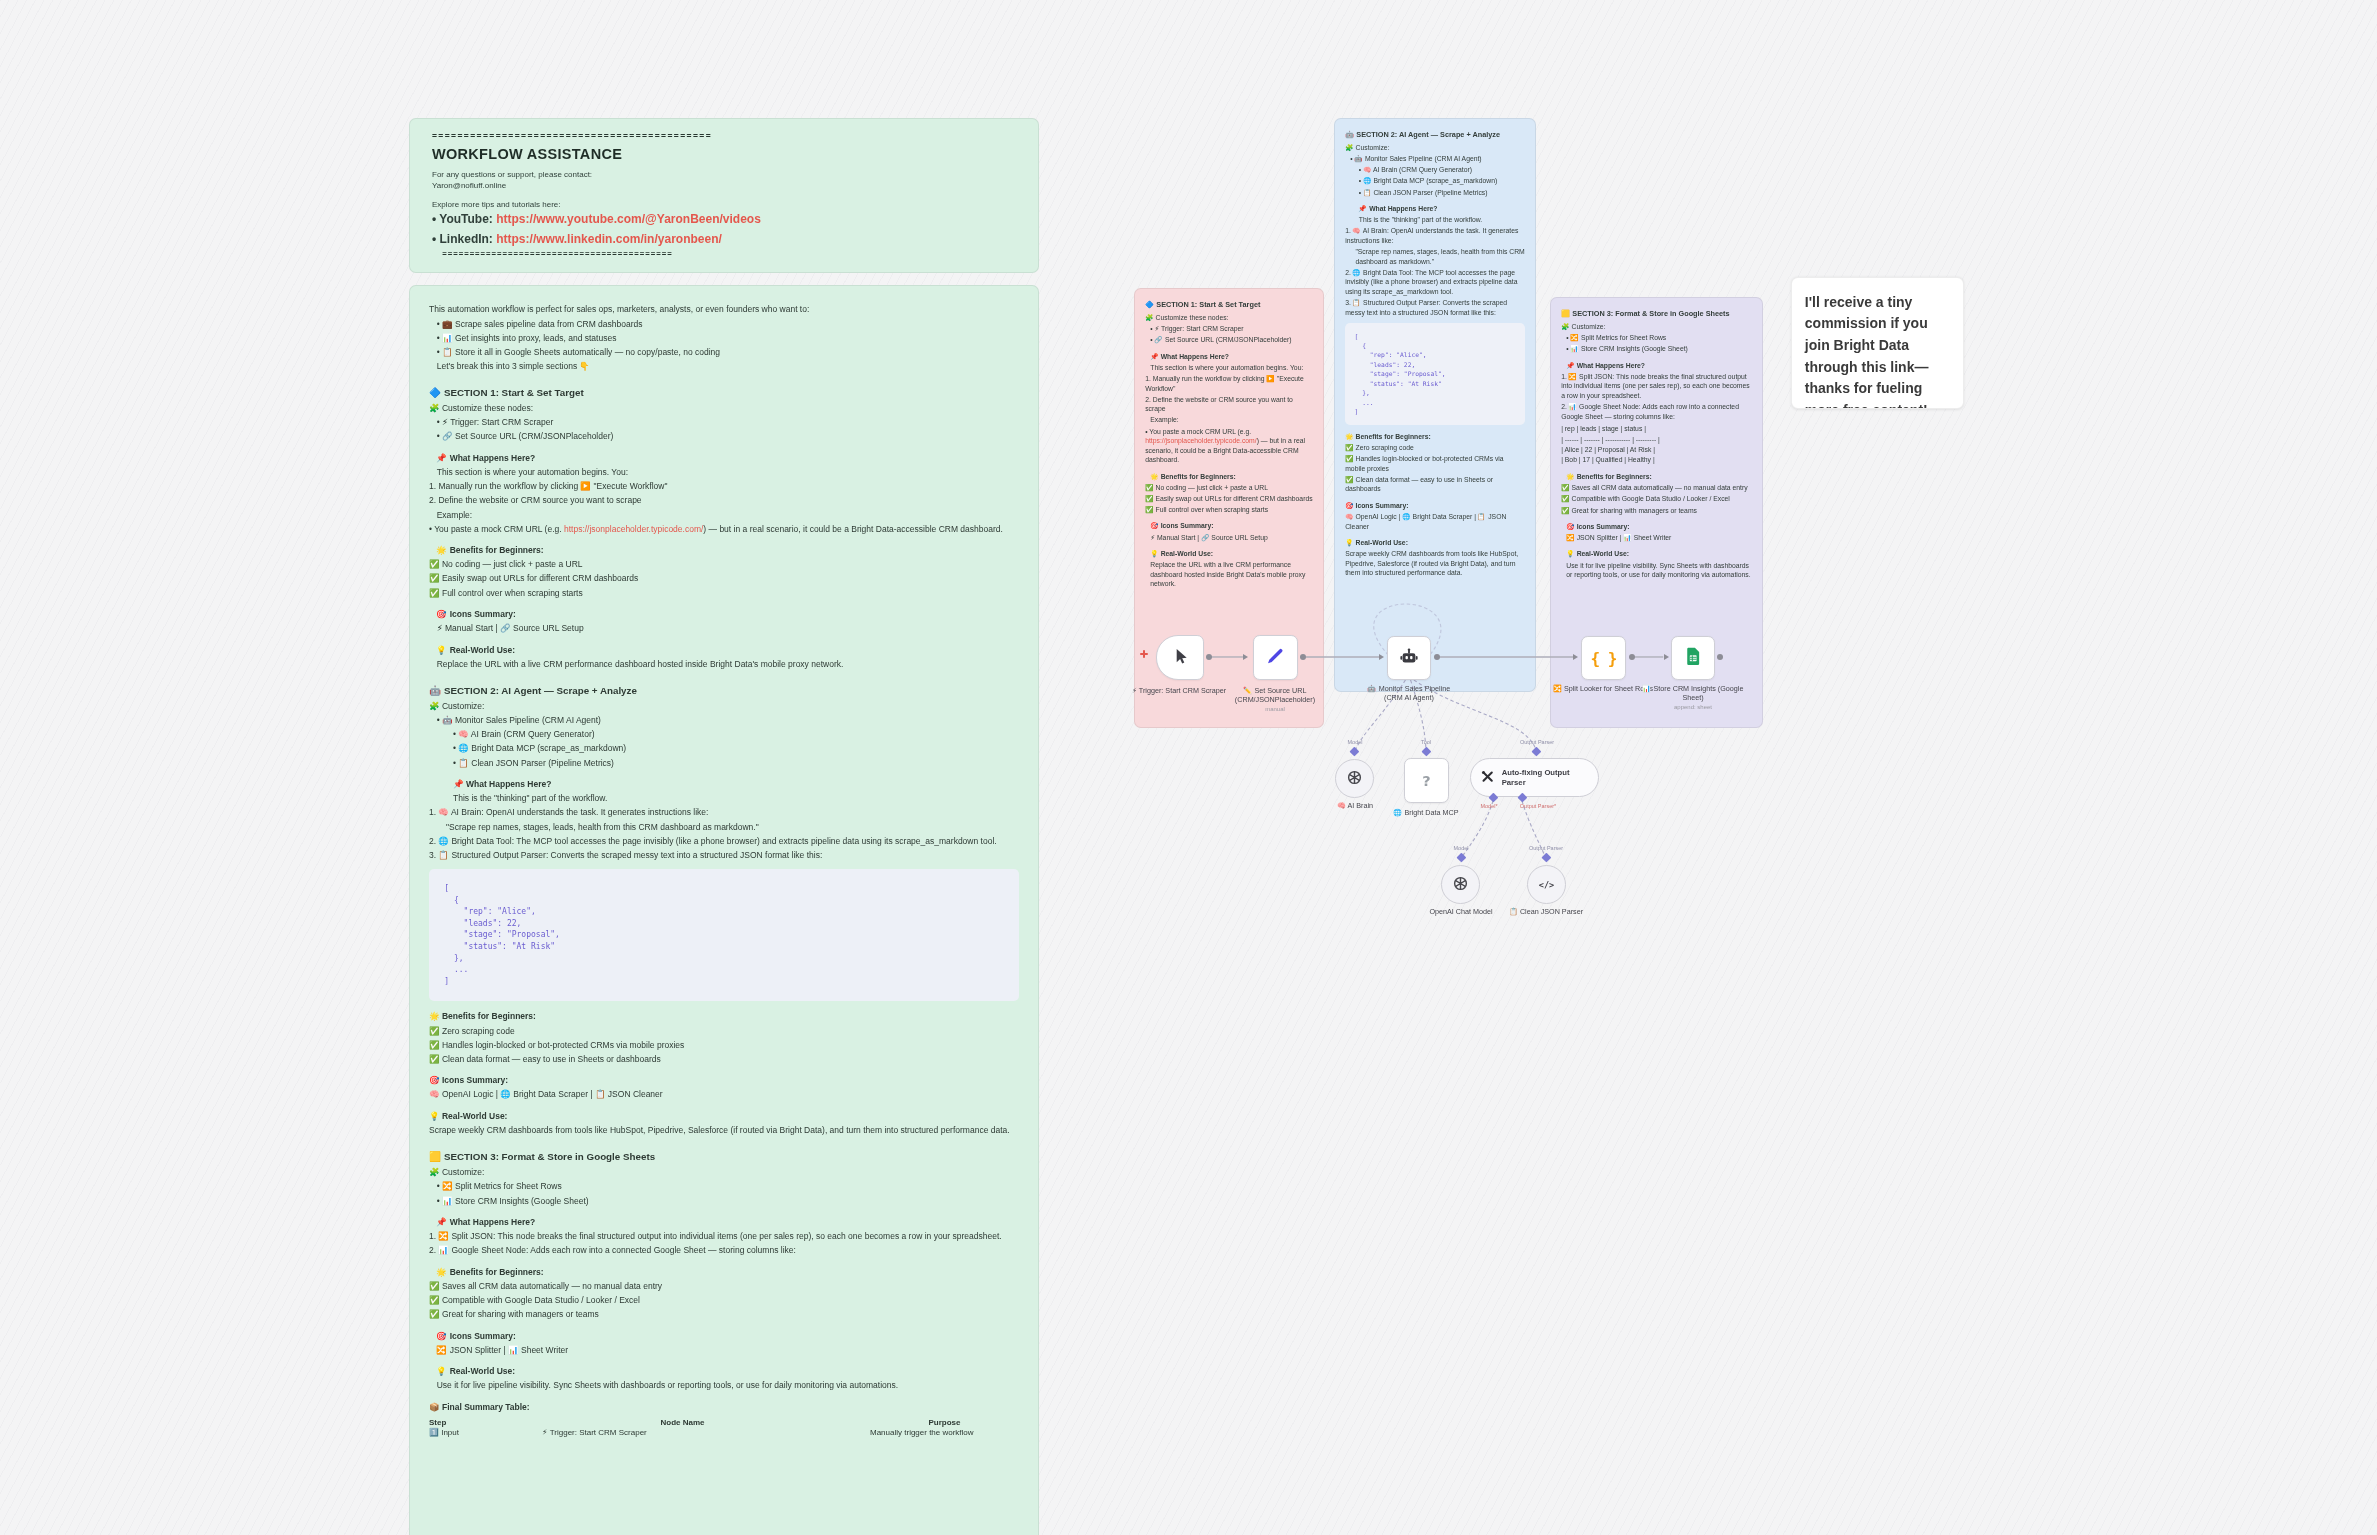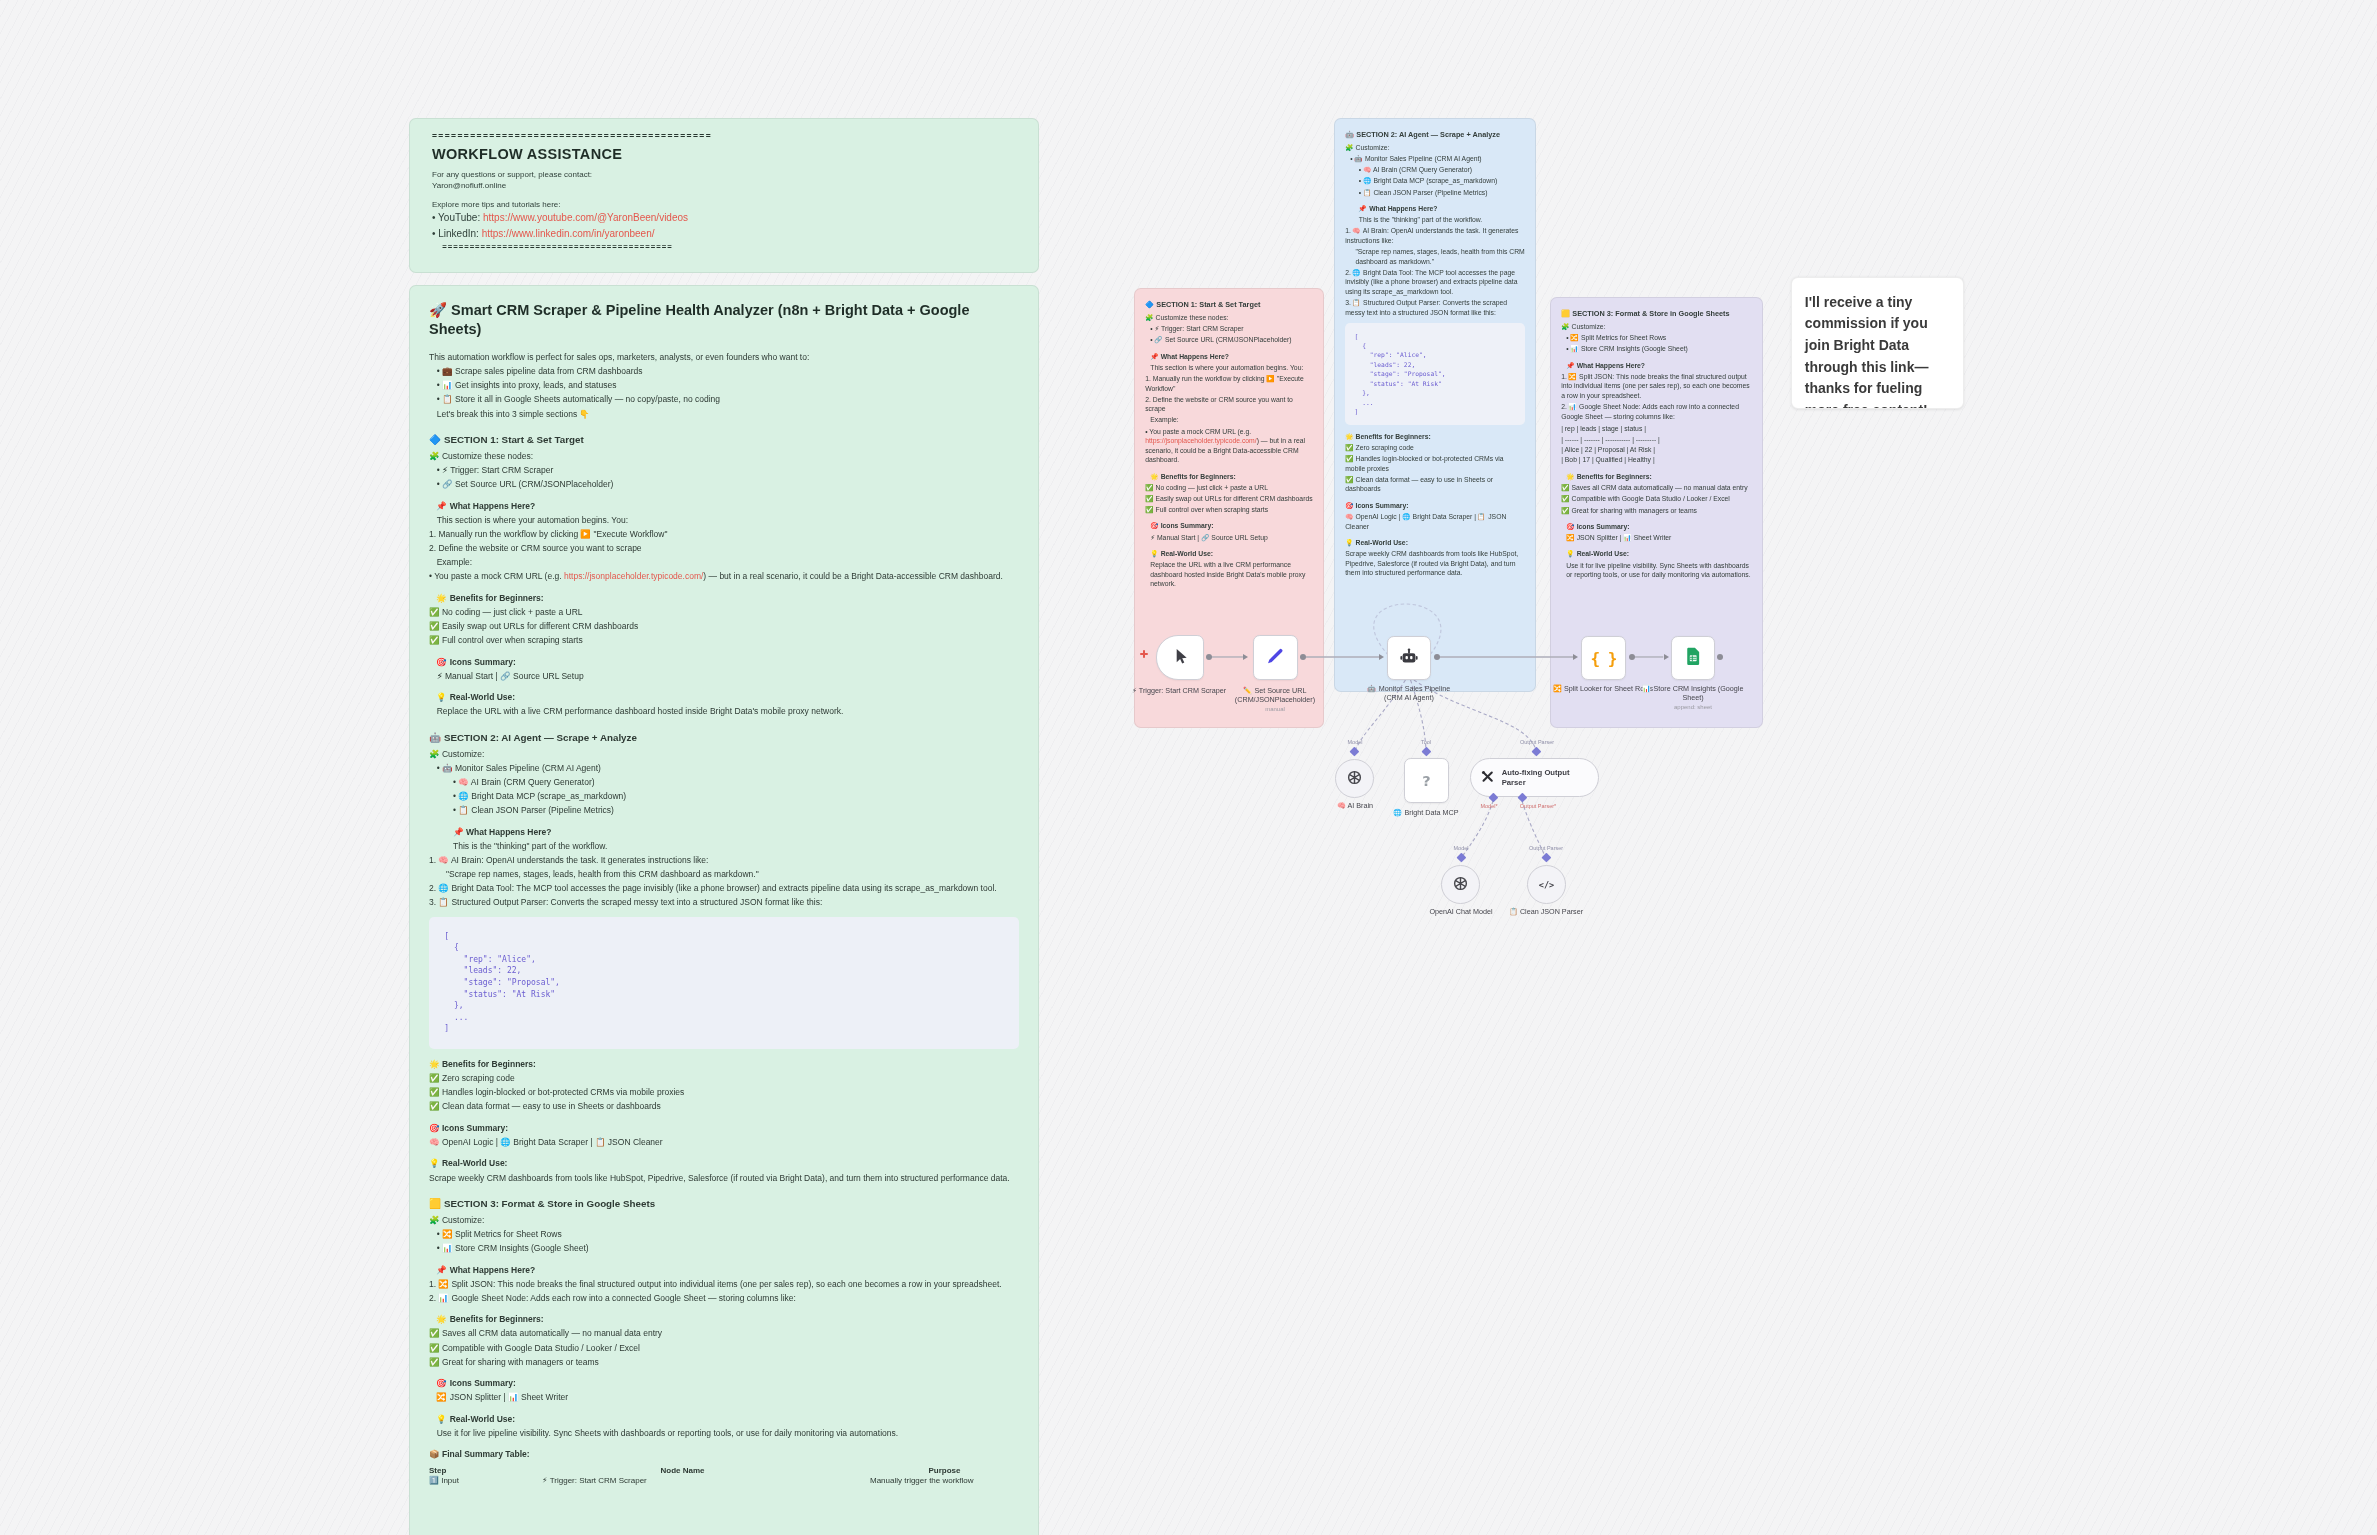--- a/index.html
+++ b/index.html
@@ -49,21 +49,21 @@
   .small .tbl{white-space:pre;line-height:1.5;margin:3.4px 0;}
   .small .code{font-family:"DejaVu Sans Mono","Liberation Mono",monospace;color:#6a5cd0;background:#eef1f8;border-radius:5.1px;padding:8.5px 9.4px;white-space:pre;font-size:6.3px;line-height:1.5;margin:6px 0;}
 
   .lnk{color:#e4574d;}
 
   
   .a-div{font-weight:bold;font-size:8.5px;letter-spacing:1.4px;color:#27362f;white-space:nowrap;}
   .a-title{font-size:14.5px;font-weight:800;letter-spacing:0.3px;color:#1f2d27;margin:5.1px 0 6.8px;}
   .a-p{font-size:8px;line-height:1.45;color:#30403a;}
   .a-links{margin-top:6.8px;}
-  .a-link{font-size:10px;line-height:1.6;color:#30403a;}
+  .a-link{font-size:12px;line-height:1.6;color:#30403a;font-weight:bold;}
   .a-div2{font-weight:bold;font-size:7.7px;letter-spacing:1px;color:#27362f;padding-left:10.2px;white-space:nowrap;}
 
   
   .wn-text{font-size:14px;font-weight:bold;line-height:1.55;color:#3a3a3a;}
   .wn-link{margin-top:11px;font-size:7.2px;font-weight:bold;color:#ee5648;word-break:break-all;}
 
   
   .sum{margin-top:5.1px;font-size:8px;color:#2e3a34;}
   .sum-row{display:grid;grid-template-columns:66px 281px 1fr;column-gap:8.5px;line-height:1.3;gap:47px;}
   .sum-head span{font-weight:bold;}
@@ -105,21 +105,20 @@
   </div>
   <div class="a-link">
     <span>• LinkedIn:</span>
     <span class="lnk">https://www.linkedin.com/in/yaronbeen/</span>
   </div>
   <div class="a-div2">==========================================</div>
 </section>
 
 <section class="note green big" style="left:409px;top:285px;width:630px;height:1268px;">
   <div>
-      <div class="blk h2">🚀 Smart CRM Scraper &amp; Pipeline Health Analyzer (n8n + Bright Data + Google Sheets)</div>
       <div class="blk p">This automation workflow is perfect for sales ops, marketers, analysts, or even founders who want to:</div>
       <div class="blk ul">• 💼 Scrape sales pipeline data from CRM dashboards</div>
       <div class="blk ul">• 📊 Get insights into proxy, leads, and statuses</div>
       <div class="blk ul">• 📋 Store it all in Google Sheets automatically — no copy/paste, no coding</div>
       <div class="blk pi">Let's break this into 3 simple sections 👇</div>
       <div class="blk h3">🔷 SECTION 1: Start &amp; Set Target</div>
       <div class="blk p">🧩 Customize these nodes:</div>
       <div class="blk ul">• ⚡ Trigger: Start CRM Scraper</div>
       <div class="blk ul">• 🔗 Set Source URL (CRM/JSONPlaceholder)</div>
       <div class="blk h4i">📌 What Happens Here?</div>

